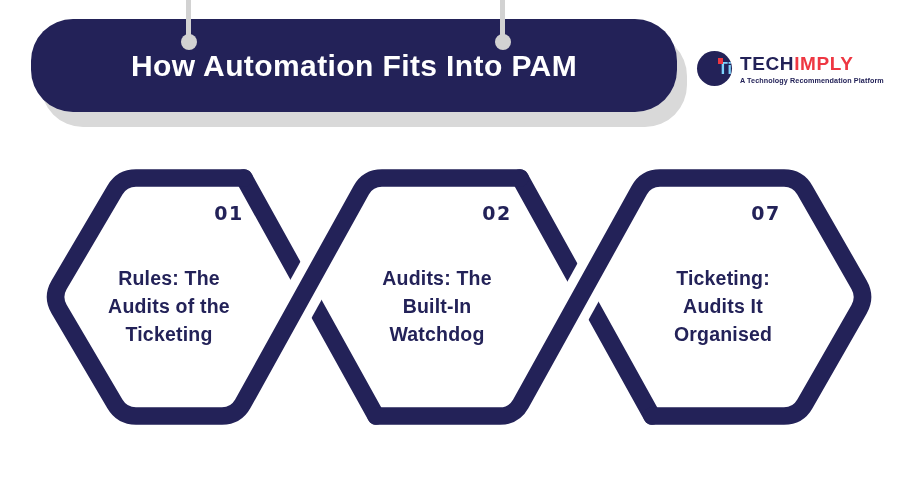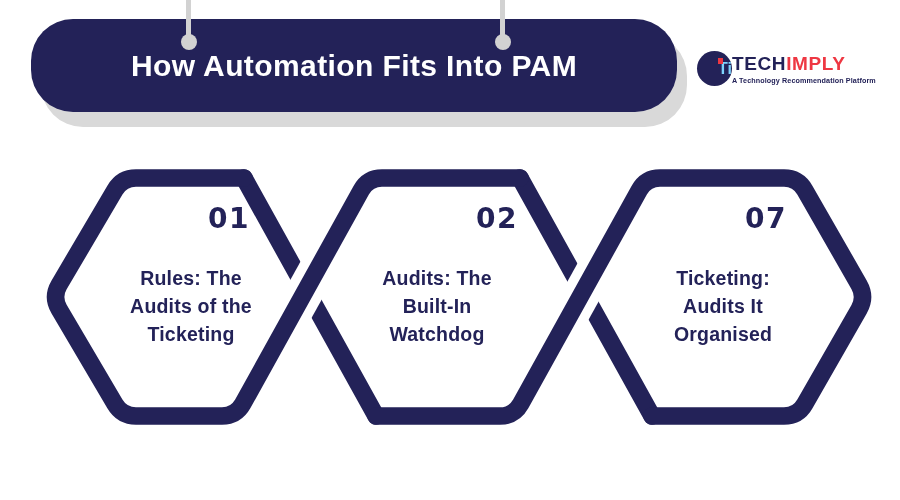--- a/index.html
+++ b/index.html
@@ -23,37 +23,37 @@
   .pin-1{left:180px}
   .pin-2{left:494px}
   .pin-line{width:5px;height:38px;background:var(--pin);margin:0 auto}
   .pin-dot{width:16px;height:16px;border-radius:50%;background:var(--pin);margin:-4px auto 0}
 
   
   .logo{position:absolute;left:697px;top:51px;display:flex;align-items:flex-start}
   .logo-mark{position:relative;width:35px;height:35px;border-radius:50%;background:var(--navy);flex:0 0 auto}
   .logo-mono{position:absolute;left:0;top:0;width:100%;text-align:right;line-height:35px;font-weight:700;font-size:16px;color:#7dd3fc}
   .logo-dot{position:absolute;left:20.5px;top:7px;width:5.5px;height:5.5px;background:var(--red)}
-  .logo-text{margin-left:0;padding-top:2px}
+  .logo-text{margin-left:8px;padding-top:2px}
   .logo-name{font-size:19px;font-weight:700;letter-spacing:.6px;line-height:21px;white-space:nowrap}
   .logo-name .t-navy{color:var(--navy)}
   .logo-name .t-red{color:var(--red)}
   .logo-tagline{font-size:7.2px;font-weight:700;color:var(--navy);letter-spacing:.1px;margin-top:2px;white-space:nowrap}
 
   
   .chain{position:absolute;left:0;top:0}
   .chain path{fill:none;stroke-linejoin:round}
   .chain .navy{stroke:var(--navy);stroke-width:17.5;stroke-linecap:round}
   .chain .halo{stroke:var(--background);stroke-width:37;stroke-linecap:butt}
 
   
-  .step-number{position:absolute;top:202px;width:90px;text-align:center;font-family:"DejaVu Sans",sans-serif;font-size:28px;font-weight:700;letter-spacing:1.5px;color:var(--navy)}
+  .step-number{position:absolute;top:202px;width:90px;text-align:center;font-family:"DejaVu Sans",sans-serif;font-size:19px;font-weight:700;letter-spacing:1.5px;color:var(--navy)}
   .n-1{left:184px}.n-2{left:452px}.n-3{left:721px}
   .step-label{position:absolute;top:264px;width:190px;text-align:center;font-size:19.5px;font-weight:700;line-height:28px;letter-spacing:.2px;color:var(--navy)}
-  .l-1{left:96px}.l-2{left:342px}.l-3{left:628px}
+  .l-1{left:74px}.l-2{left:342px}.l-3{left:628px}
   .step-label span{display:block}
 </style>
 </head>
 <body>
 
 <div class="stage">
 
   <div class="pill-shadow"></div>
   <div class="pill">
     <h1>How Automation Fits Into PAM</h1>

